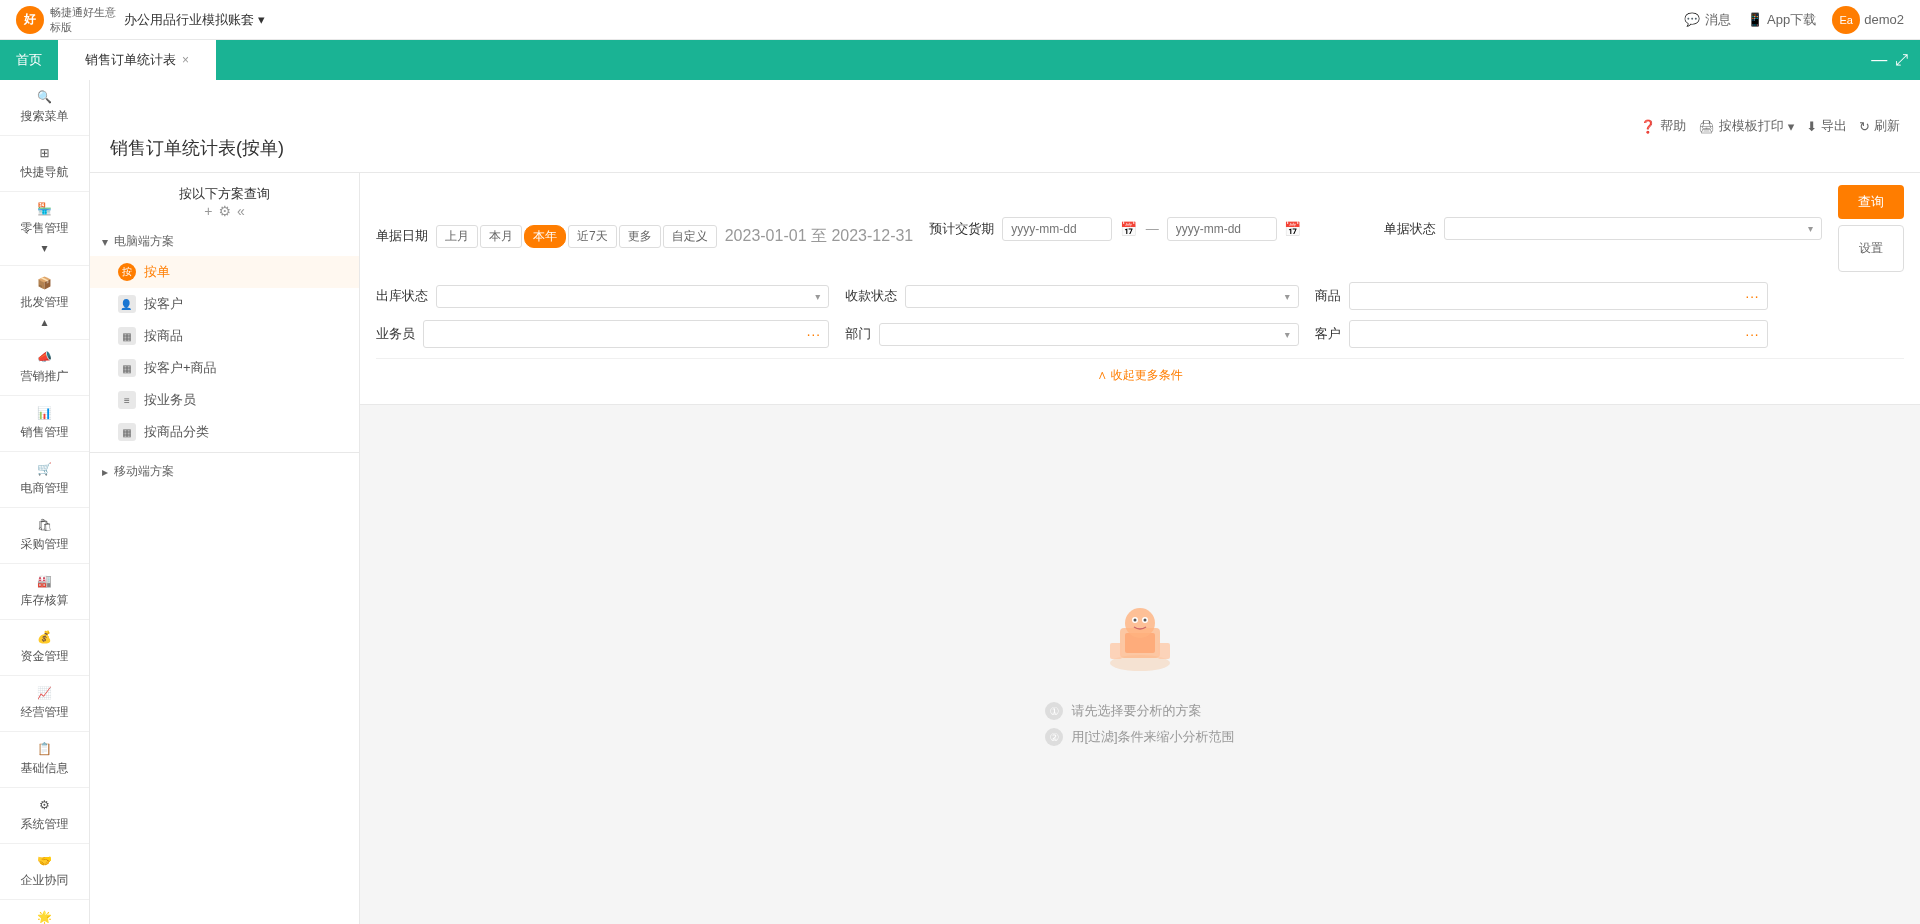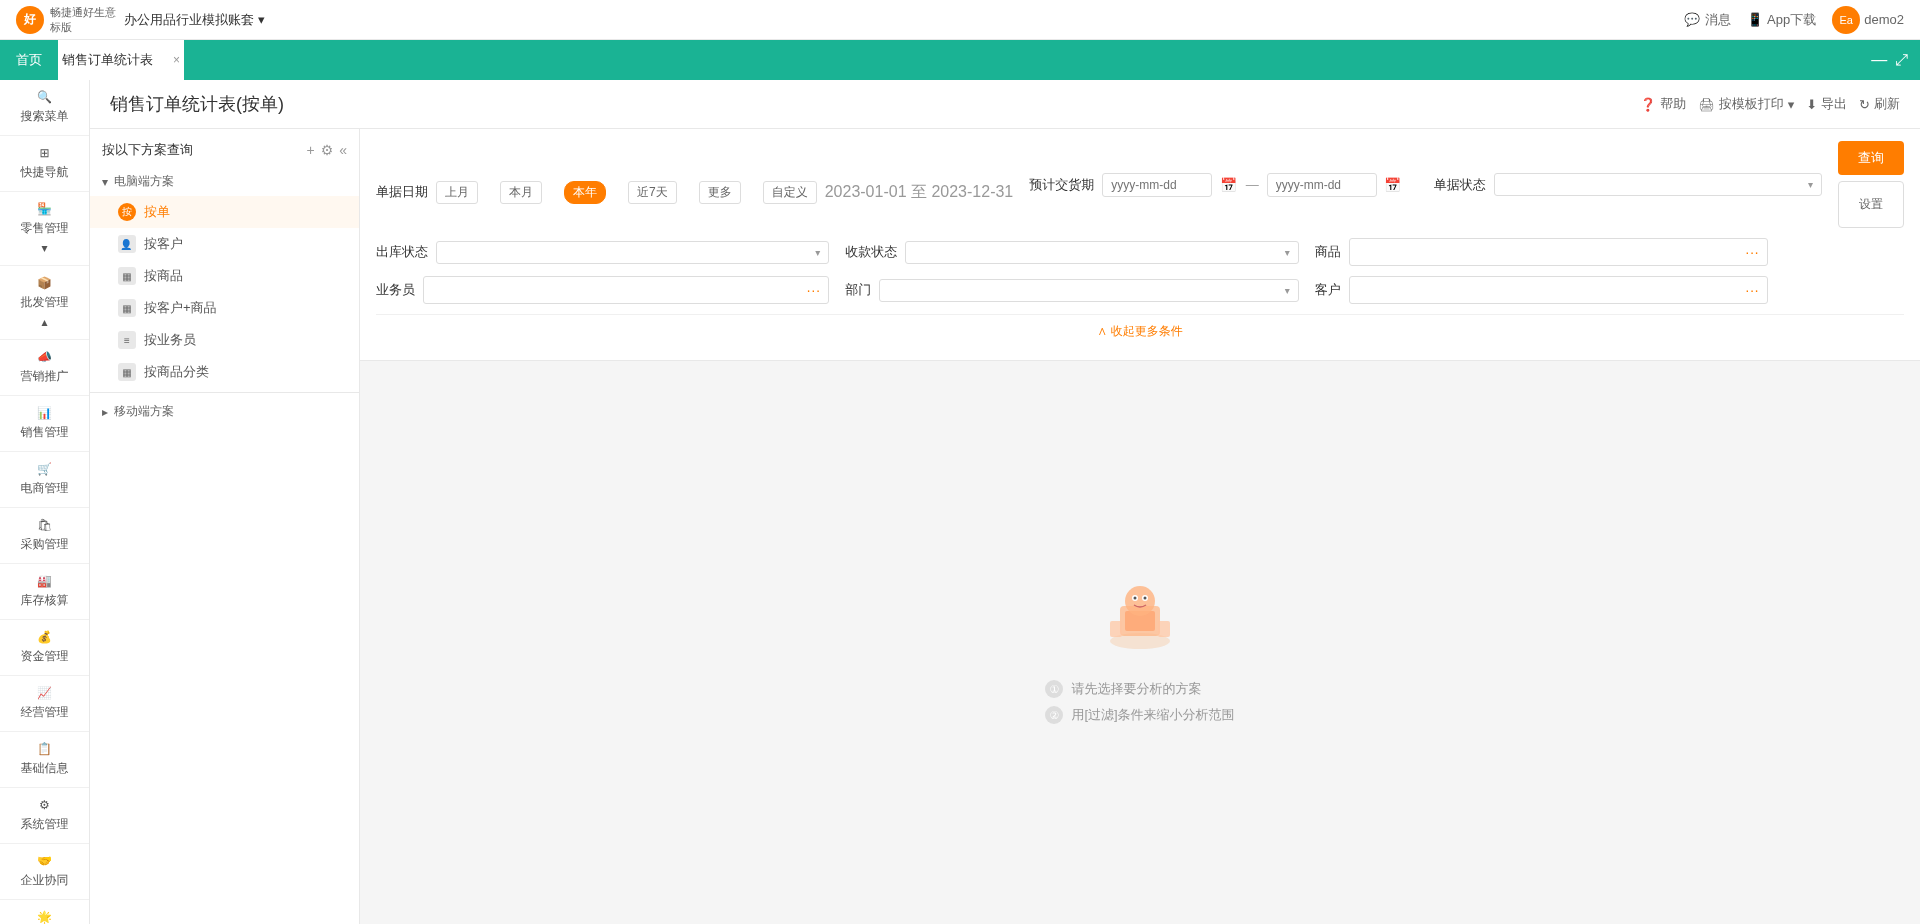--- a/index.html
+++ b/index.html
@@ -12,67 +12,67 @@
     .logo-icon { width: 28px; height: 28px; background: #ff7d00; border-radius: 50%; display: flex; align-items: center; justify-content: center; color: white; font-size: 12px; font-weight: bold; }
     .logo-text { font-size: 11px; color: #666; line-height: 1.3; }
     .top-bar-title { font-size: 13px; color: #333; display: flex; align-items: center; gap: 4px; }
     .top-bar-right { display: flex; align-items: center; gap: 16px; font-size: 13px; color: #666; }
     .top-bar-right-item { display: flex; align-items: center; gap: 4px; cursor: pointer; }
     .avatar { width: 28px; height: 28px; background: #ff7d00; border-radius: 50%; display: flex; align-items: center; justify-content: center; color: white; font-size: 11px; }
 
     
     .tab-bar { height: 40px; background: #1ab394; display: flex; align-items: center; padding: 0 0; flex-shrink: 0; }
     .tab-home { padding: 0 16px; color: white; font-size: 13px; cursor: pointer; height: 100%; display: flex; align-items: center; }
-    .tab-active { background: white; color: #333; height: 100%; padding: 0 4px; display: flex; align-items: center; gap: 20px; font-size: 13px; cursor: pointer; justify-content: center; }
+    .tab-active { background: white; color: #333; height: 100%; padding: 0 27px; display: flex; align-items: center; gap: 6px; font-size: 13px; cursor: pointer; justify-content: center; }
     .tab-close { color: #999; font-size: 12px; cursor: pointer; }
     .tab-bar-actions { margin-left: auto; display: flex; align-items: center; gap: 8px; padding-right: 12px; }
     .tab-bar-btn { color: white; background: none; border: none; cursor: pointer; font-size: 16px; }
 
     
     .main-layout { display: flex; flex: 1; overflow: hidden; }
 
     
     .sidebar { width: 90px; background: #fff; border-right: 1px solid #e8e8e8; display: flex; flex-direction: column; overflow-y: auto; flex-shrink: 0; }
     .sidebar-item { padding: 10px 0; text-align: center; cursor: pointer; font-size: 12px; color: #555; display: flex; flex-direction: column; align-items: center; gap: 4px; border-bottom: 1px solid #f0f0f0; }
 
     
     .content { flex: 1; display: flex; flex-direction: column; overflow: hidden; }
 
     
     .page-header { padding: 12px 20px; background: #fff; border-bottom: 1px solid #e8e8e8; display: flex; align-items: center; justify-content: space-between; flex-shrink: 0; }
-    .page-title { font-size: 18px; color: #333; font-weight: 500; }
+    .page-title { font-size: 18px; color: #333; font-weight: 500; margin-top: 44px; }
     .page-actions { display: flex; align-items: center; gap: 12px; font-size: 13px; color: #666; }
     .page-action-item { display: flex; align-items: center; gap: 4px; cursor: pointer; }
 
     
     .inner-layout { display: flex; flex: 1; overflow: hidden; }
 
     
     .left-panel { width: 270px; background: #fff; border-right: 1px solid #e8e8e8; padding: 12px 0; flex-shrink: 0; overflow-y: auto; }
-    .left-panel-header { display: flex; align-items: center; justify-content: space-between; padding: 0 12px 8px; }
+    .left-panel-header { display: flex; align-items: center; justify-content: space-between; padding: 0 12px 8px; flex-direction: column; }
     .left-panel-title { font-size: 13px; color: #333; }
     .left-panel-icons { display: flex; gap: 6px; }
     .left-panel-icon-btn { color: #999; cursor: pointer; font-size: 14px; }
     .scheme-group { }
     .scheme-group-title { display: flex; align-items: center; gap: 6px; padding: 6px 12px; color: #666; font-size: 12px; cursor: pointer; }
     .scheme-item { display: flex; align-items: center; gap: 8px; padding: 7px 12px 7px 28px; font-size: 13px; color: #555; cursor: pointer; }
     .scheme-item.active { background: #fff8f0; color: #ff7d00; }
     .scheme-item-icon { width: 18px; height: 18px; border-radius: 50%; background: #ff7d00; color: white; font-size: 10px; display: flex; align-items: center; justify-content: center; flex-shrink: 0; }
     .scheme-item-icon.square { border-radius: 3px; background: #e8e8e8; color: #666; }
     .scheme-item-icon.bar { border-radius: 3px; background: #e8e8e8; color: #666; }
 
     
     .right-panel { flex: 1; display: flex; flex-direction: column; overflow: hidden; background: #f5f5f5; }
 
     
     .filter-area { background: #fff; padding: 12px 16px; border-bottom: 1px solid #e8e8e8; }
     .filter-row { display: flex; align-items: center; gap: 16px; margin-bottom: 10px; flex-wrap: wrap; }
     .filter-row:last-child { margin-bottom: 0; }
     .filter-label { font-size: 13px; color: #333; white-space: nowrap; flex-shrink: 0; }
-    .filter-date-group { display: flex; align-items: center; gap: 22px; flex-shrink: 0; }
+    .filter-date-group { display: flex; align-items: center; gap: 2px; flex-shrink: 0; }
     .date-btn { padding: 2px 8px; border: 1px solid #ddd; border-radius: 3px; font-size: 12px; cursor: pointer; color: #666; background: white; }
     .date-btn.active { background: #ff7d00; color: white; border-color: #ff7d00; border-radius: 10px; }
     .date-range { font-size: 16px; color: #999; }
     .filter-input { border: 1px solid #ddd; border-radius: 3px; padding: 4px 8px; font-size: 12px; color: #999; background: white; }
     .filter-dash { color: #999; }
     .cal-icon { color: #999; cursor: pointer; font-size: 14px; }
     .filter-row-item { display: flex; align-items: center; gap: 8px; flex: 1; min-width: 200px; }
     .filter-dropdown { border: 1px solid #ddd; border-radius: 3px; padding: 5px 8px; font-size: 12px; color: #999; background: white; display: flex; align-items: center; justify-content: space-between; cursor: pointer; flex: 1; }
     .filter-dots { color: #ff7d00; cursor: pointer; font-size: 14px; margin-left: 4px; }
     .collapse-btn { text-align: center; padding: 8px; color: #ff7d00; font-size: 12px; cursor: pointer; border-top: 1px solid #f0f0f0; margin-top: 4px; }

